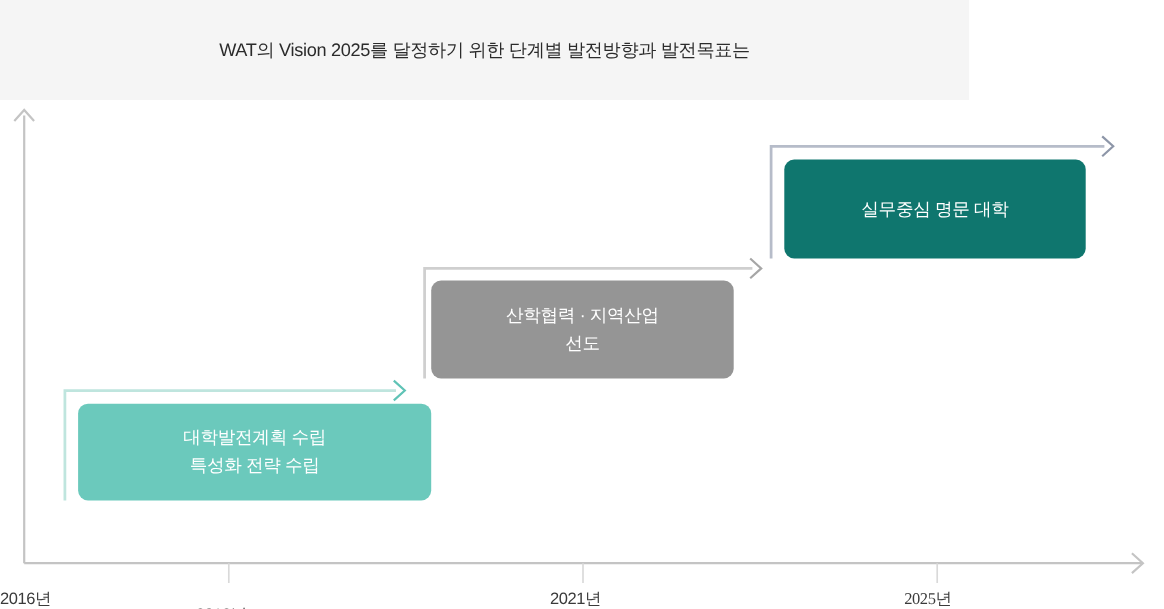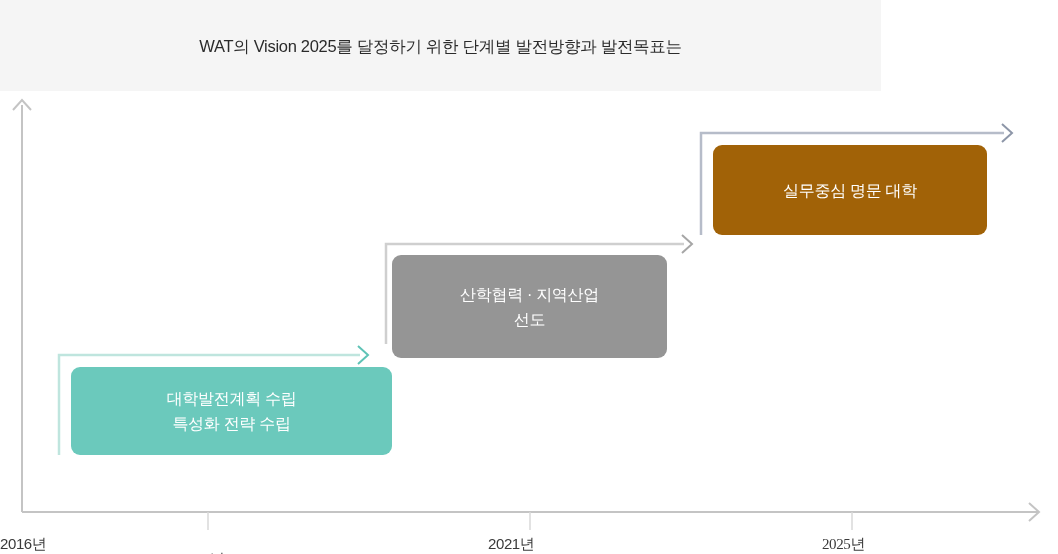--- a/index.html
+++ b/index.html
@@ -121,26 +121,26 @@
       <polyline points="701,144 701,42 1004,42" fill="none" stroke="#b6bcc9" stroke-width="2.5" stroke-linejoin="miter"></polyline>
       <polyline points="1002,33 1012,42 1002,51" fill="none" stroke="#8d96a8" stroke-width="2" stroke-linejoin="miter"></polyline>
     </g>
   </svg>
 
   <div class="stage-box" style="left:71px; top:276px; width:321px; height:88px; background:#6bc9bc;">
     <div class="stage-label">대학발전계획 수립
 특성화 전략 수립</div>
   </div>
 
-  <div class="stage-box" style="left:392px; top:164px; width:275px; height:103px; background:#959595;">
+  <div class="stage-box" style="left:392px; top:164px; width:275px; height:89px; background:#959595;">
     <div class="stage-label">산학협력 · 지역산업
 선도</div>
   </div>
 
-  <div class="stage-box" style="left:713px; top:54px; width:274px; height:90px; background:#a16207;">
+  <div class="stage-box" style="left:713px; top:54px; width:274px; height:90px; background:#0f766e;">
     <div class="stage-label">실무중심 명문 대학</div>
   </div>
 
   <div class="tick-label" style="left:0px; top:444px; width:60px;">2016년</div>
   <div class="tick-label" style="left:178px; top:459px; width:60px;">2018년</div>
-  <div class="tick-label" style="left:488px; top:444px; width:60px;">2021년</div>
+  <div class="tick-label" style="left:500px; top:444px; width:60px;">2021년</div>
   <div class="tick-label" style="left:822px; top:444px; width:60px;font-family:Liberation Serif, serif;">2025년</div>
 </div>
 
 </body></html>

